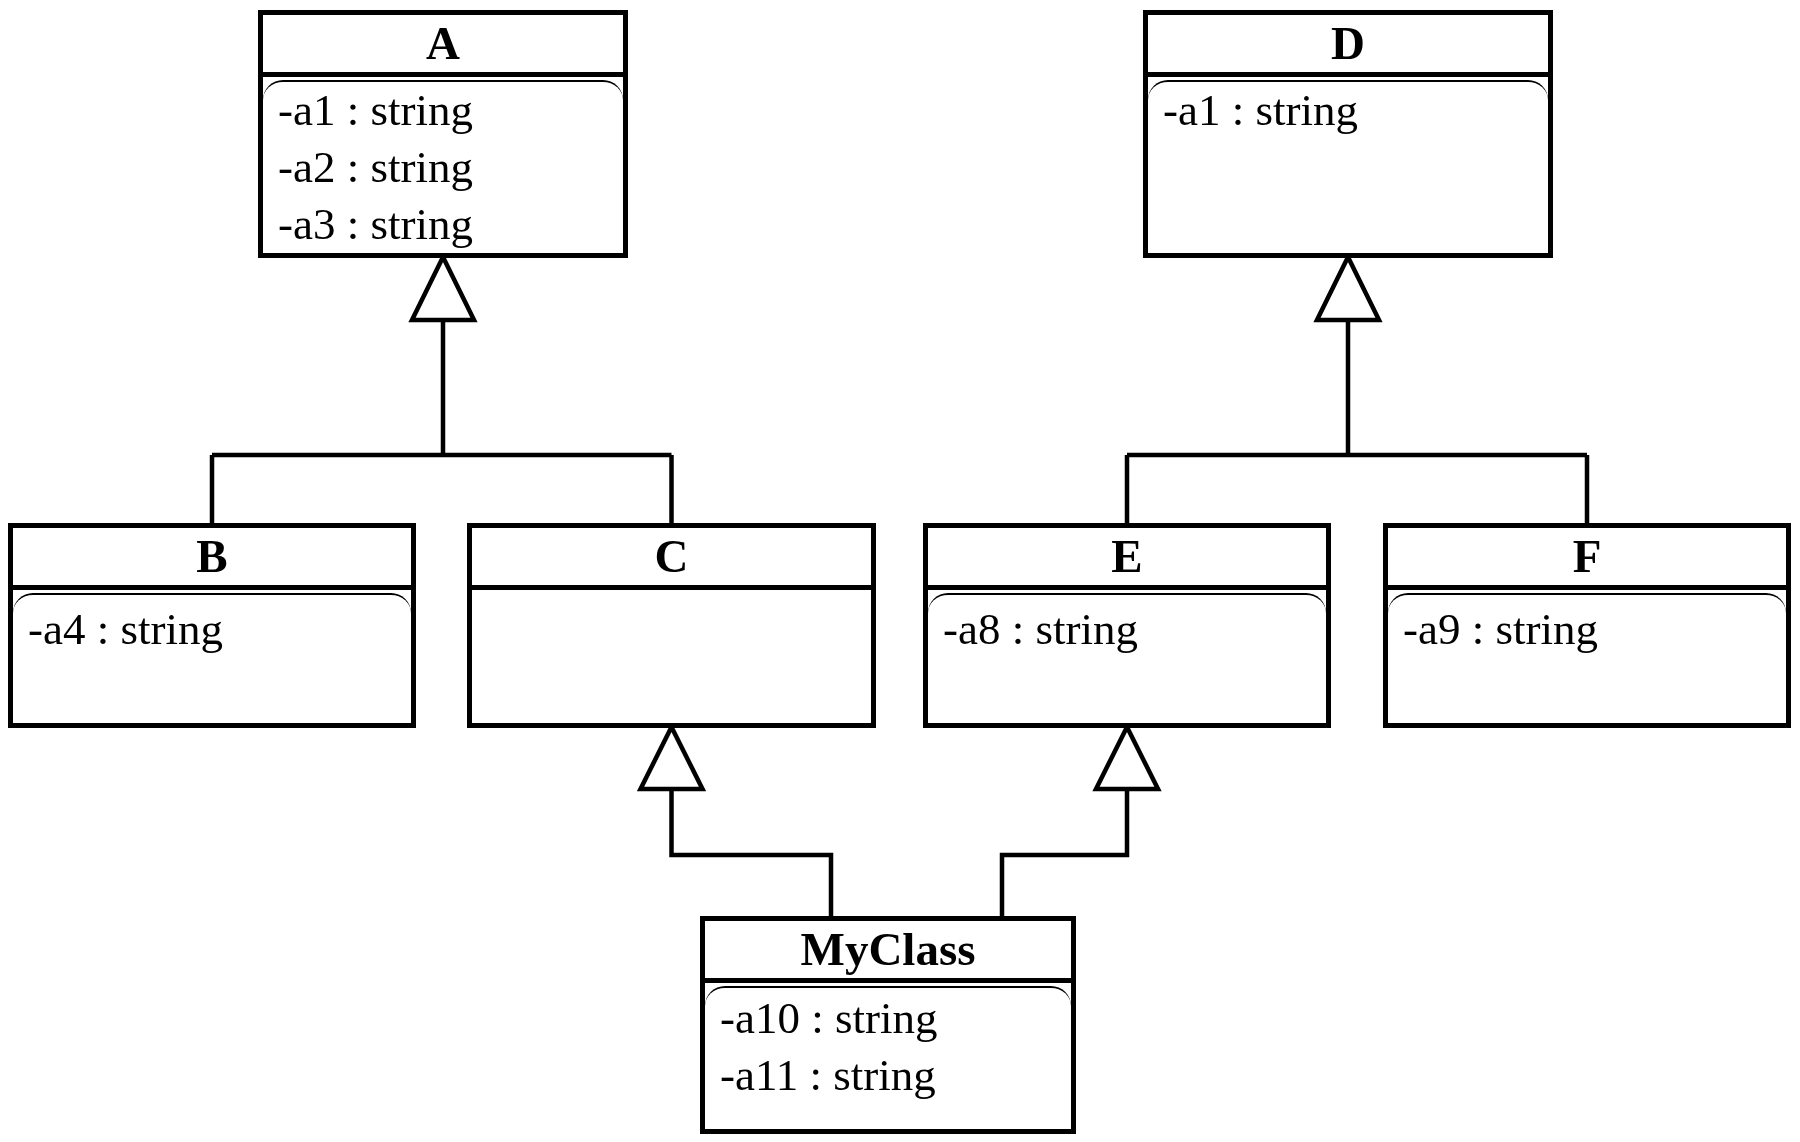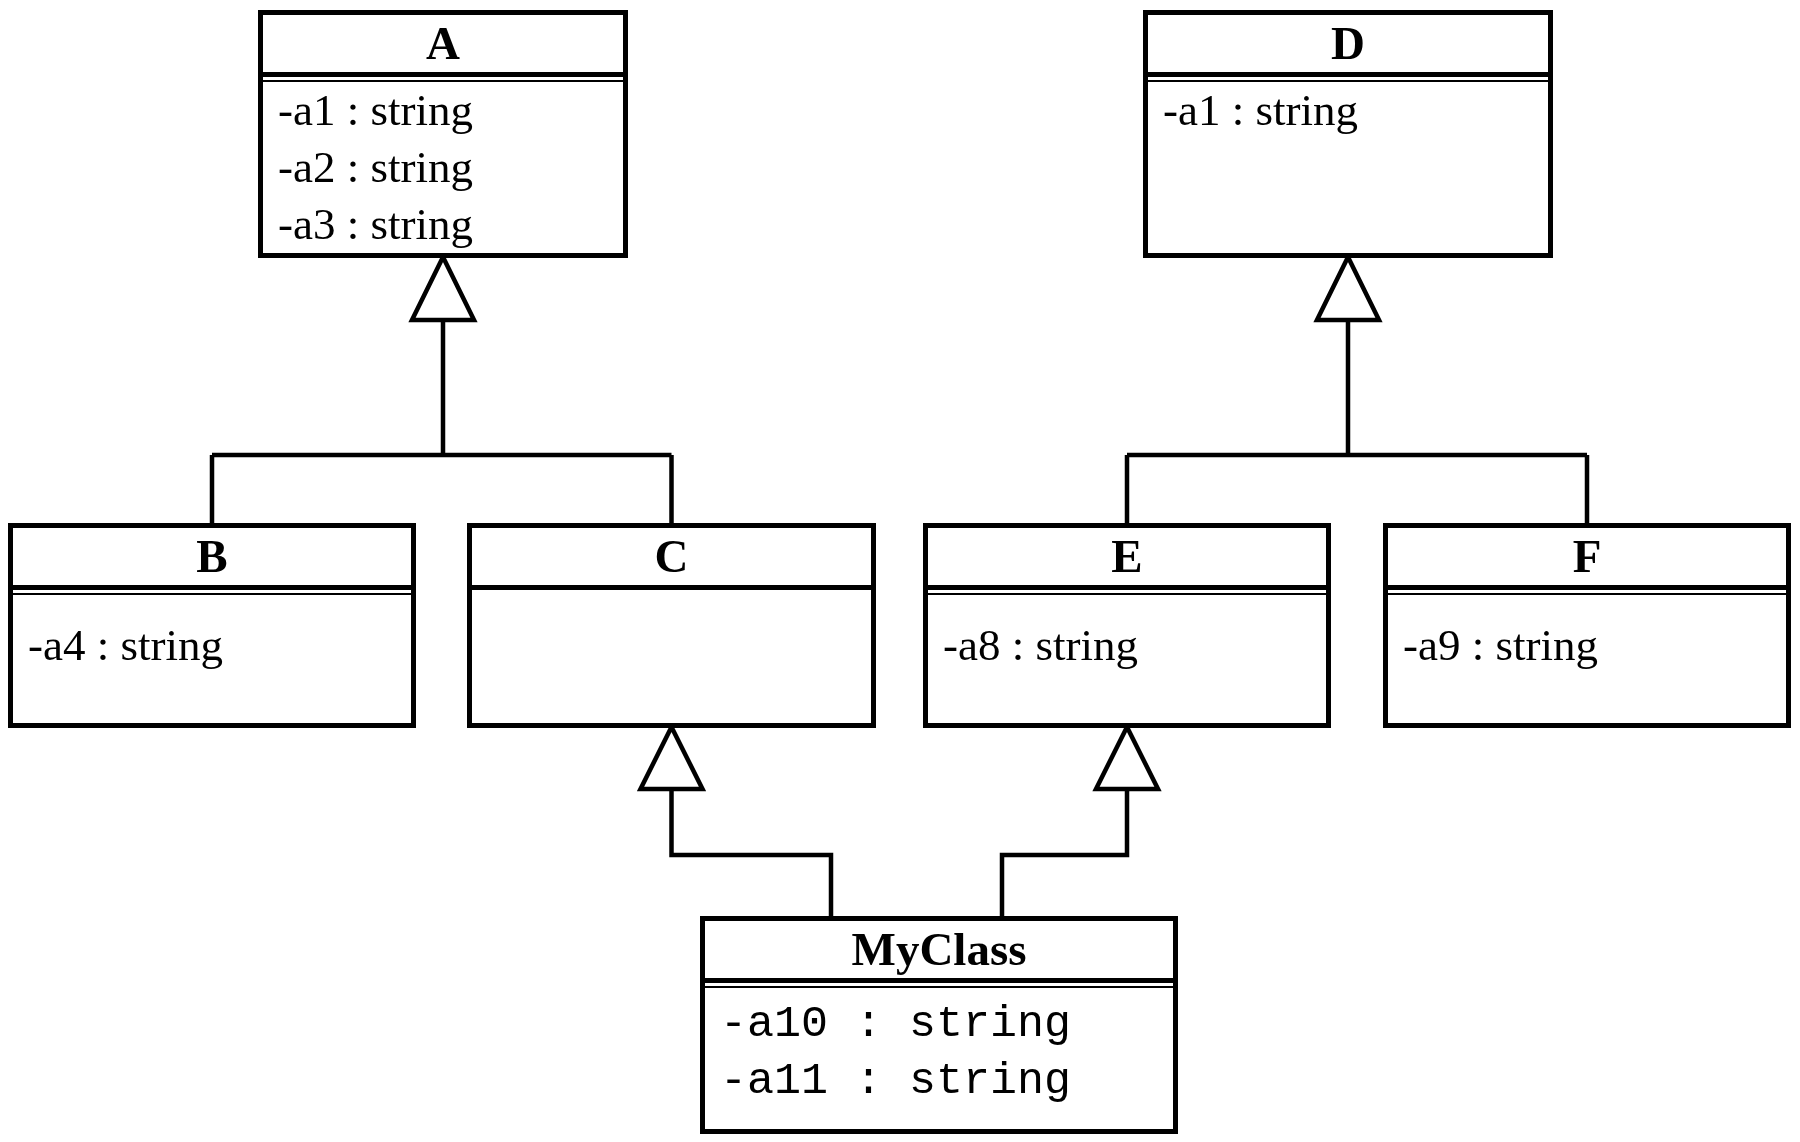--- a/index.html
+++ b/index.html
@@ -32,28 +32,29 @@
     font-weight: bold;
     font-size: 47px;
     line-height: 1;
   }
   .uml-attrs {
     box-sizing: border-box;
     border-top: 2px solid #000000;
     margin-top: 3px;
     padding-left: 15px;
     font-size: 45px;
+    border-radius: 20px;
   }
   .uml-attr {
     height: 57px;
     line-height: 57px;
     white-space: nowrap;
   }
-  .row2 .uml-attrs { padding-top: 22px; }
-  .myclass .uml-attrs { padding-top: 8px; font-family: Liberation Mono, monospace; }
+  .row2 .uml-attrs { padding-top: 6px; }
+  .myclass .uml-attrs { padding-top: 2px; }
   #connectors {
     position: absolute;
     left: 0;
     top: 0;
     pointer-events: none;
   }
   #connectors path { stroke: #000000; }
   .edge-line { fill: none; stroke-width: 4.5px; }
   .tri { fill: #ffffff; stroke-width: 4.5px; stroke-linejoin: miter; }
 </style>
@@ -111,21 +112,21 @@
     </div>
   </div>
 
   <div class="uml-class row2" style="left:1383px; top:523px; width:408px; height:205px;">
     <div class="uml-title">F</div>
     <div class="uml-attrs">
       <div class="uml-attr">-a9 : string</div>
     </div>
   </div>
 
-  <div class="uml-class myclass" style="left:700px; top:916px; width:478px; height:218px;">
+  <div class="uml-class myclass" style="left:700px; top:916px; width:376px; height:218px;">
     <div class="uml-title">MyClass</div>
     <div class="uml-attrs">
       <div class="uml-attr">-a10 : string</div>
       <div class="uml-attr">-a11 : string</div>
     </div>
   </div>
 
 </div>
 
 </body></html>

